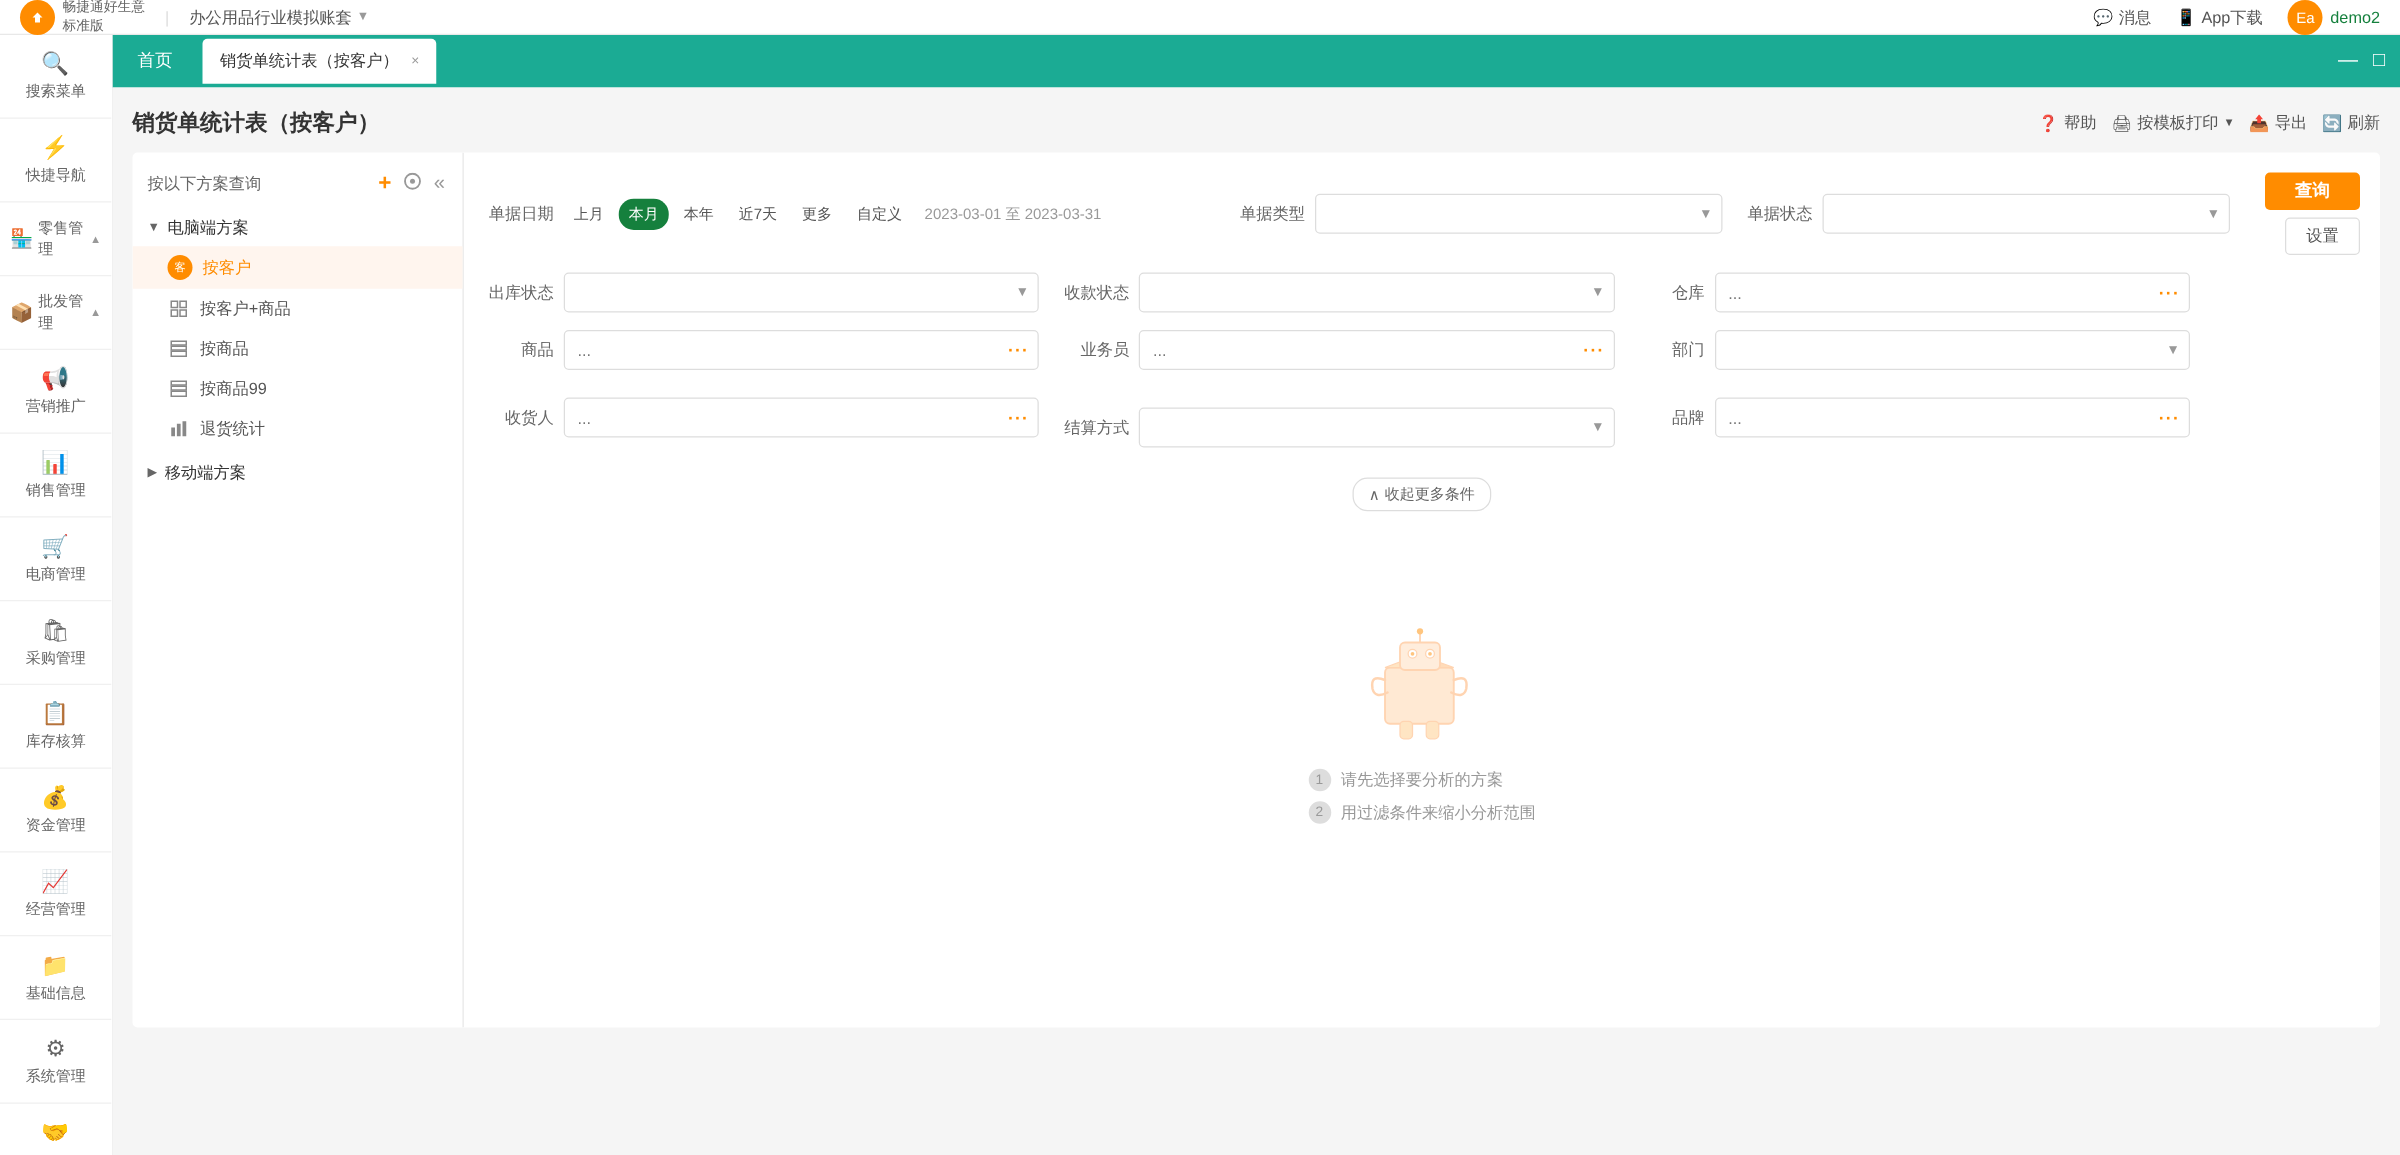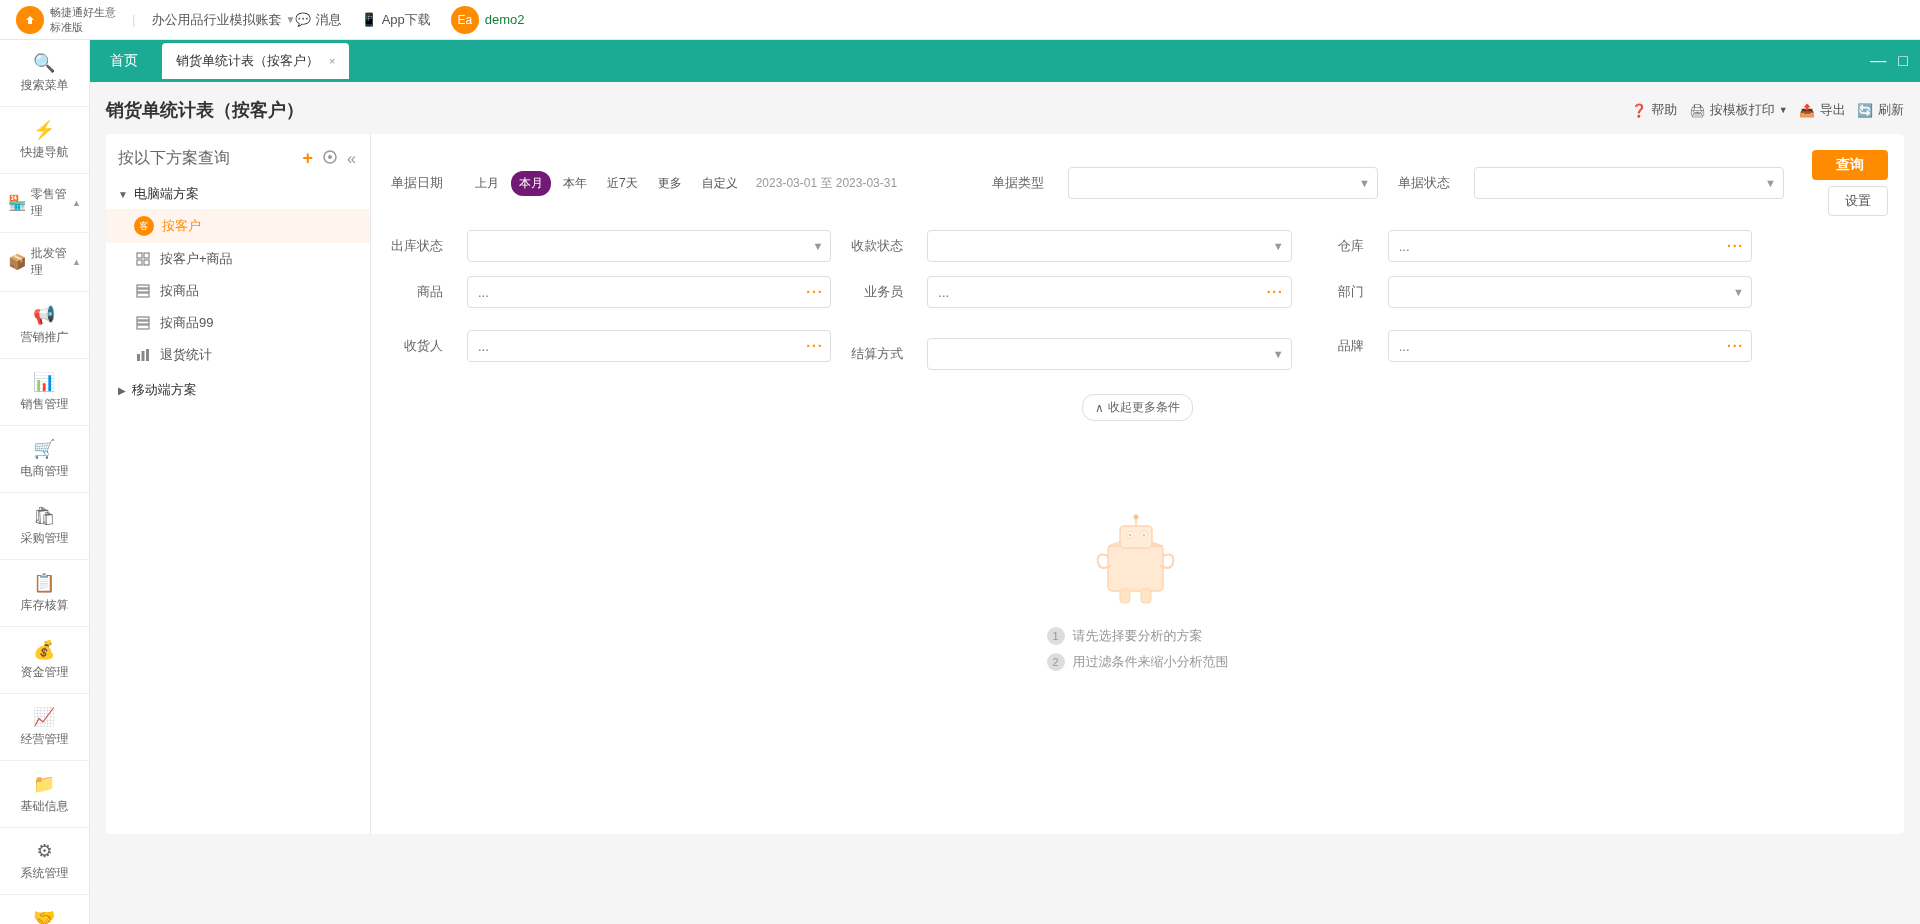--- a/index.html
+++ b/index.html
@@ -2,21 +2,21 @@
 <html><head>
   <meta charset="utf-8">
   <style>
     * { box-sizing: border-box; margin: 0; padding: 0; }
     body { font-family: 'Microsoft YaHei', Arial, sans-serif; font-size: 13px; background: #f5f5f5; color: #333; overflow: hidden; }
 
     
     .app-container { display: flex; flex-direction: column; height: 924px; width: 1920px; }
 
     
-    .top-bar { height: 40px; background: #fff; border-bottom: 1px solid #e8e8e8; display: flex; align-items: center; justify-content: flex-start; padding: 0 16px; flex-shrink: 0; }
+    .top-bar { height: 28px; background: #fff; border-bottom: 1px solid #e8e8e8; display: flex; align-items: center; justify-content: space-between; padding: 0 16px; flex-shrink: 0; }
     .top-bar-left { display: flex; align-items: center; gap: 8px; }
     .logo-area { display: flex; align-items: center; gap: 6px; }
     .logo-icon { width: 28px; height: 28px; background: #ff8c00; border-radius: 50%; display: flex; align-items: center; justify-content: center; color: white; font-size: 12px; font-weight: bold; }
     .logo-text { font-size: 11px; color: #666; line-height: 1.3; }
     .industry-selector { display: flex; align-items: center; gap: 4px; color: #555; font-size: 13px; cursor: pointer; }
     .top-bar-right { display: flex; align-items: center; gap: 20px; }
     .top-bar-action { display: flex; align-items: center; gap: 4px; color: #555; cursor: pointer; font-size: 13px; }
     .user-avatar { width: 28px; height: 28px; border-radius: 50%; background: #ff8c00; display: flex; align-items: center; justify-content: center; color: white; font-size: 12px; }
     .user-name { color: #15803d; font-size: 13px; cursor: pointer; }
 
@@ -49,46 +49,46 @@
     .header-action { display: flex; align-items: center; gap: 4px; color: #555; font-size: 13px; cursor: pointer; }
     .btn-query { background: #ff8c00; color: white; border: none; padding: 6px 24px; border-radius: 4px; cursor: pointer; font-size: 14px; font-weight: bold; }
     .btn-settings { background: white; color: #555; border: 1px solid #ddd; padding: 5px 16px; border-radius: 4px; cursor: pointer; font-size: 13px; display: block; margin-top: 6px; }
 
     
     .two-panel { display: flex; gap: 0; flex: 1; background: white; border-radius: 4px; overflow: hidden; min-height: 700px; }
 
     
     .left-panel { width: 265px; border-right: 1px solid #e8e8e8; padding: 12px 0; flex-shrink: 0; }
     .scheme-header { display: flex; align-items: center; justify-content: space-between; padding: 0 12px 8px; }
-    .scheme-title { font-size: 16px; color: #666; }
+    .scheme-title { font-size: 13px; color: #666; }
     .scheme-actions { display: flex; align-items: center; gap: 6px; }
     .scheme-action-btn { background: none; border: none; cursor: pointer; color: #999; font-size: 14px; padding: 2px; }
     .scheme-group { margin-bottom: 4px; }
     .scheme-group-header { display: flex; align-items: center; gap: 6px; padding: 6px 12px; cursor: pointer; }
     .scheme-item { display: flex; align-items: center; gap: 8px; padding: 7px 12px 7px 28px; cursor: pointer; font-size: 13px; color: #555; }
     .scheme-item.active { background: #fff5ee; color: #ff8c00; }
     .scheme-item-icon { width: 18px; height: 18px; display: flex; align-items: center; justify-content: center; font-size: 14px; color: #ff8c00; }
     .scheme-circle-icon { width: 20px; height: 20px; border-radius: 50%; background: #ff8c00; display: flex; align-items: center; justify-content: center; color: white; font-size: 10px; }
 
     
     .right-panel { flex: 1; padding: 16px; }
     .filter-row { display: flex; align-items: center; gap: 16px; margin-bottom: 14px; }
-    .filter-group { display: flex; align-items: center; gap: 24px; flex: 1; }
+    .filter-group { display: flex; align-items: center; gap: 8px; flex: 1; }
     .filter-label { font-size: 13px; color: #666; white-space: nowrap; min-width: 56px; text-align: right; }
     .filter-control { flex: 1; position: relative; }
     .filter-input { width: 100%; height: 32px; border: 1px solid #ddd; border-radius: 4px; padding: 0 28px 0 10px; font-size: 13px; color: #333; background: white; outline: none; }
     .filter-select { width: 100%; height: 32px; border: 1px solid #ddd; border-radius: 4px; padding: 0 28px 0 10px; font-size: 13px; color: #333; background: white; outline: none; appearance: none; cursor: pointer; }
     .filter-chevron { position: absolute; right: 8px; top: 50%; transform: translateY(-50%); color: #999; font-size: 11px; pointer-events: none; }
     .filter-dots { position: absolute; right: 8px; top: 50%; transform: translateY(-50%); color: #ff8c00; font-size: 14px; font-weight: bold; pointer-events: none; letter-spacing: 1px; }
 
     
     .date-filter { display: flex; align-items: center; gap: 6px; flex: 1; }
     .date-tabs { display: flex; align-items: center; gap: 4px; }
     .date-tab { padding: 4px 8px; border-radius: 4px; font-size: 12px; cursor: pointer; color: #555; border: none; background: none; }
-    .date-tab.active { background: #701a75; color: white; border-radius: 12px; text-align: right; }
+    .date-tab.active { background: #15803d; color: white; border-radius: 12px; text-align: right; }
     .date-range { font-size: 12px; color: #999; margin-left: 4px; }
 
     
     .collapse-bar { display: flex; justify-content: center; padding: 10px 0; }
     .collapse-btn { display: flex; align-items: center; gap: 4px; font-size: 12px; color: #666; cursor: pointer; border: none; background: none; padding: 4px 12px; border: 1px solid #ddd; border-radius: 12px; background: white; }
 
     
     .query-section { display: flex; flex-direction: column; justify-content: flex-start; align-items: flex-end; flex-shrink: 0; padding-left: 12px; }
 
     

